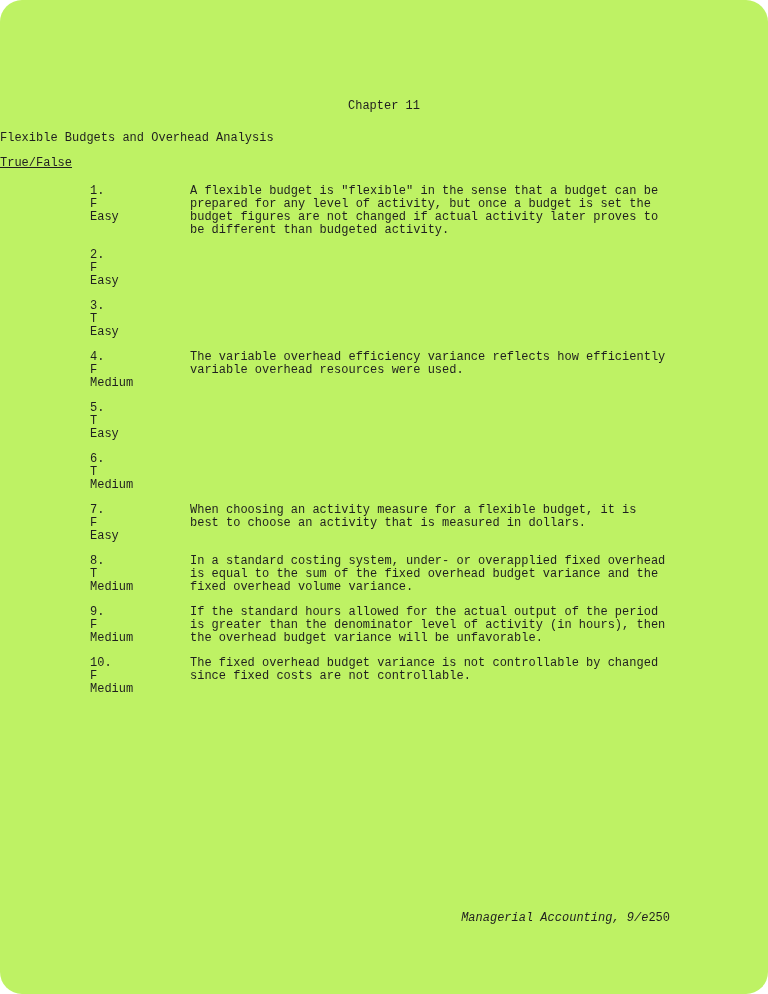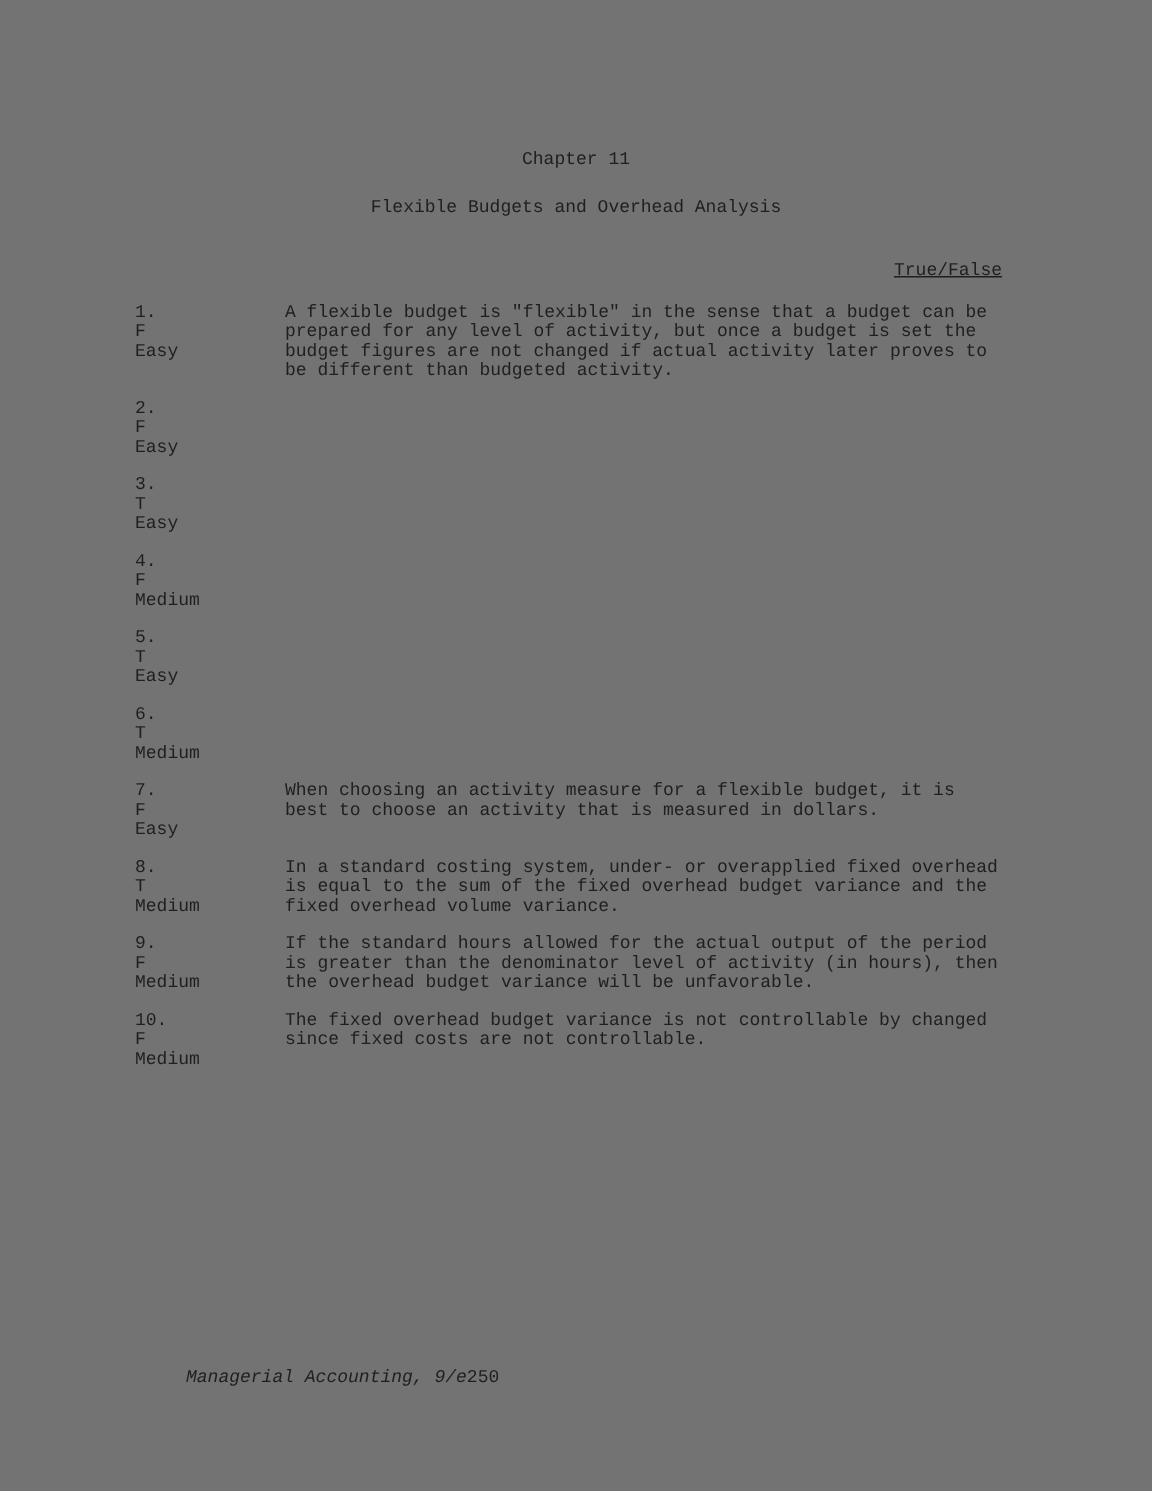--- a/index.html
+++ b/index.html
@@ -4,42 +4,43 @@
 <style>
   html, body {
     margin: 0;
     padding: 0;
     background: #ffffff;
   }
   .page {
     position: relative;
     width: 768px;
     height: 994px;
-    background: #737373;
+    background: #bef264;
     font-family: "Liberation Mono", "DejaVu Sans Mono", monospace;
     font-size: 12px;
     line-height: 13px;
     color: #1f1f1f;
     box-sizing: border-box;
     overflow: hidden;
+    border-radius: 22px;
   }
   .header {
     padding-top: 100px;
   }
   .chapter-heading {
     text-align: center;
   }
   .doc-title {
-    text-align: center;
+    text-align: left;
     margin-top: 19px;
   }
   .section-heading {
-    text-align: right;
+    text-align: left;
     padding-right: 100px;
-    margin-top: 29px;
+    margin-top: 12px;
   }
   .section-heading span {
     text-decoration: underline;
   }
   .questions {
     margin-top: 15px;
     padding-left: 90px;
   }
   .q {
     display: flex;
@@ -54,23 +55,22 @@
   }
   .qtext {
     width: 482px;
   }
   .footer {
     position: absolute;
     left: 113px;
     right: 98px;
     top: 912px;
     display: flex;
-    justify-content: flex-start;
+    justify-content: flex-end;
     align-items: baseline;
-    margin-left: 11px;
   }
   .footer .book {
     font-style: italic;
   }
 </style>
 </head>
 <body>
 
 <div class="page">
 
@@ -108,20 +108,21 @@
         <div>Easy</div>
       </div>
     </div>
 
     <div class="q">
       <div class="qmeta">
         <div>4.</div>
         <div>F</div>
         <div>Medium</div>
       </div>
+      <div class="qtext">The variable overhead efficiency variance reflects how efficiently variable overhead resources were used.</div>
     </div>
 
     <div class="q">
       <div class="qmeta">
         <div>5.</div>
         <div>T</div>
         <div>Easy</div>
       </div>
     </div>
 

